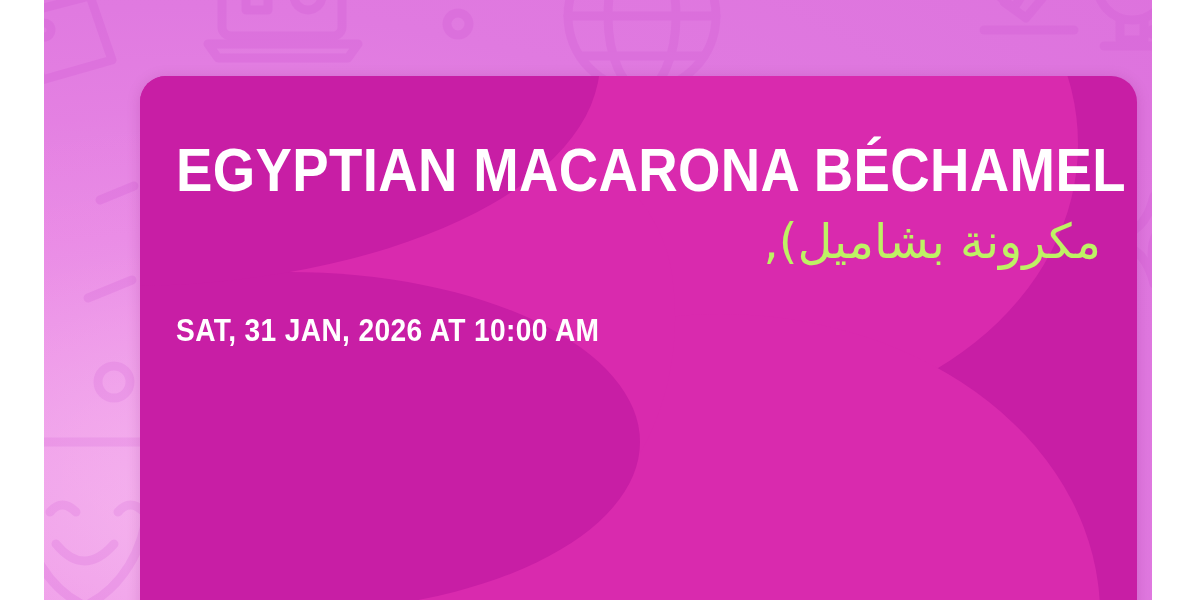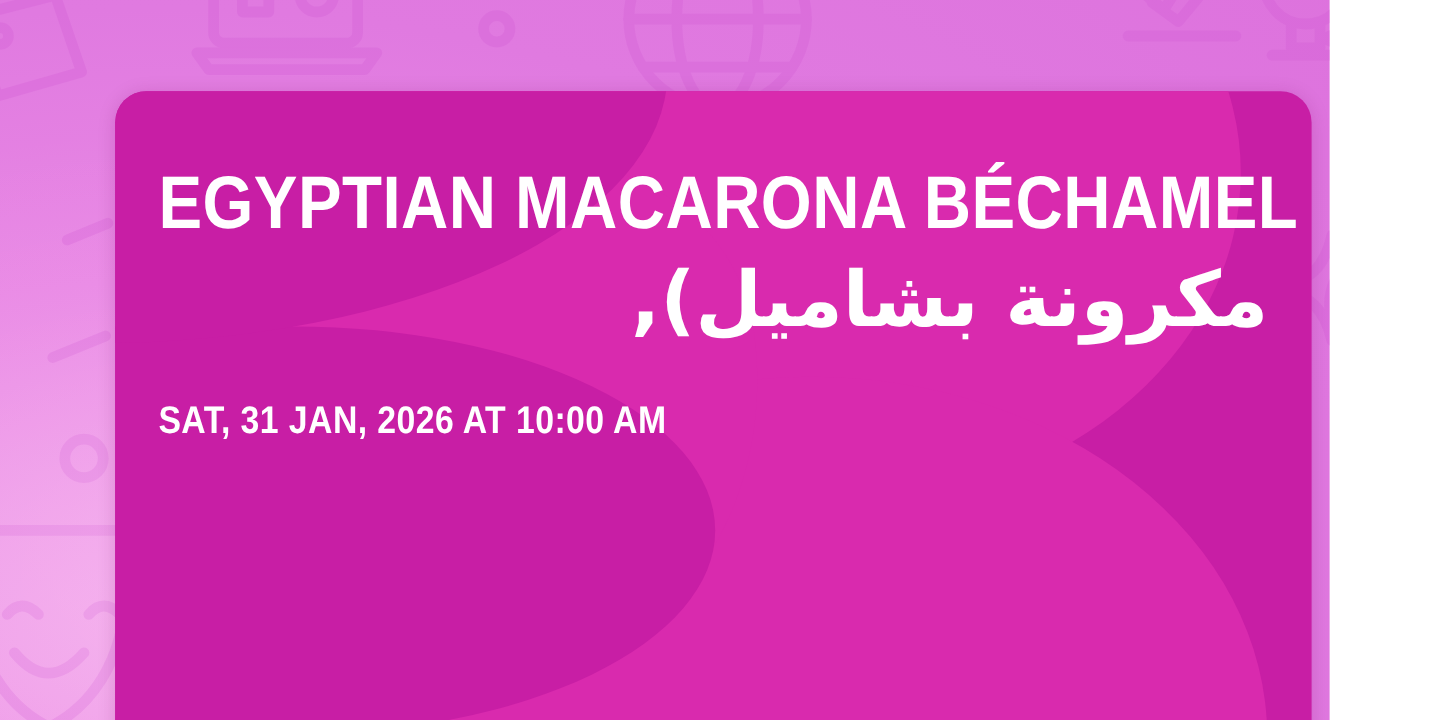--- a/index.html
+++ b/index.html
@@ -9,20 +9,21 @@
     overflow:hidden;
     font-family:"Liberation Sans", sans-serif;
   }
 
   #stage {
     position:relative;
     width:1108px; height:600px;
     overflow:hidden;
     background:
       radial-gradient(120% 140% at 12% 88%, #f0a3e8 0%, #e887e4 35%, #e07ae0 62%, #dd72dd 100%);
+    margin-left: 44px;
   }
 
   
   #pattern-layer {
     position:absolute; inset:0;
     opacity:0.34;
     pointer-events:none;
   }
   #pattern-layer svg { display:block; width:1200px; height:600px; }
 
@@ -98,24 +99,24 @@
 
   #event-title-en {
     font-size:62px;
     line-height:1.02;
   }
 
   #event-title-ar {
     direction:rtl;
     unicode-bidi:plaintext;
     font-family:"DejaVu Sans", sans-serif;
-    font-weight:bold;
-    font-size:64px;
+    font-weight:normal;
+    font-size:48px;
     line-height:1.28;
-    color:#ffffff;
+    color:#bef264;
     margin-top:10px;
     white-space:nowrap;
   }
 
   #event-datetime {
     font-size:32px;
     line-height:1.1;
     margin-top:40px;
   }
 </style>

